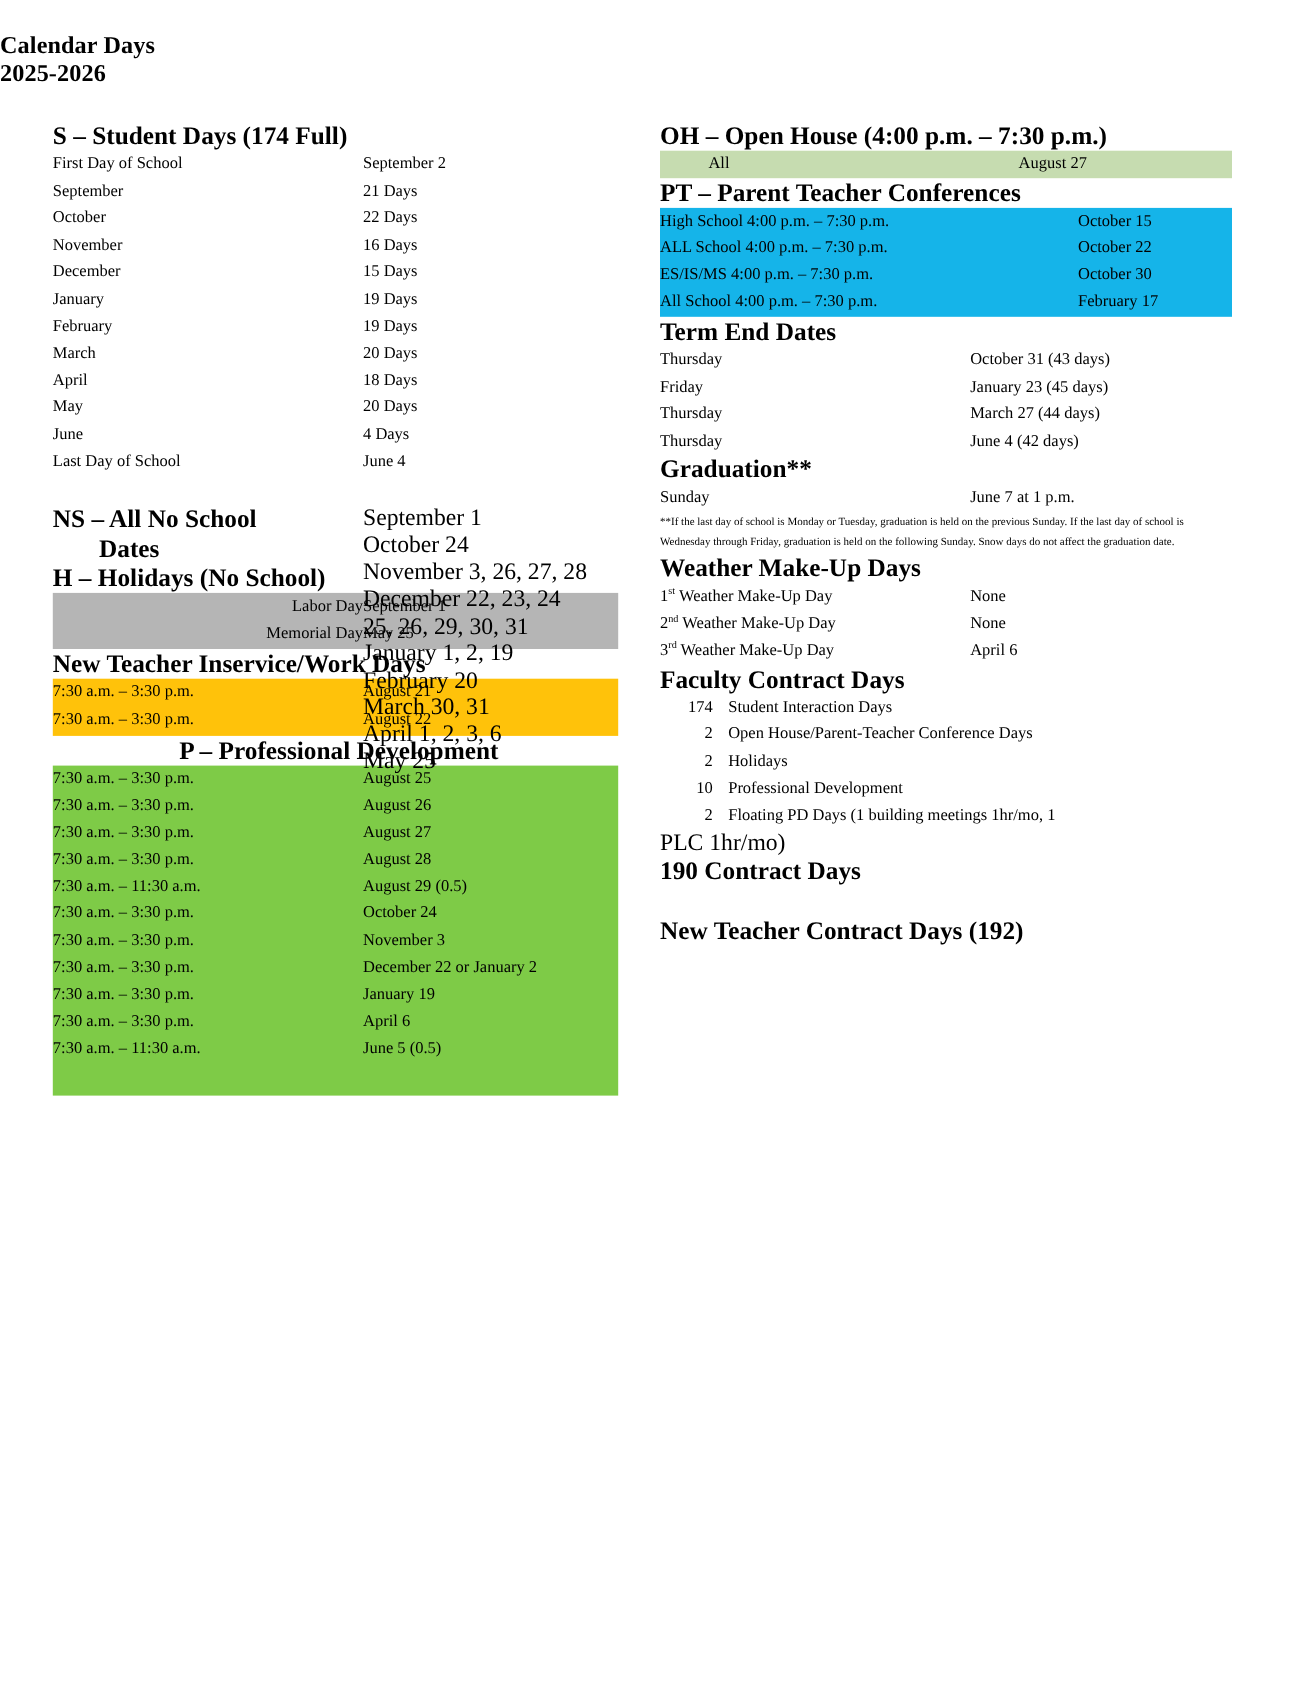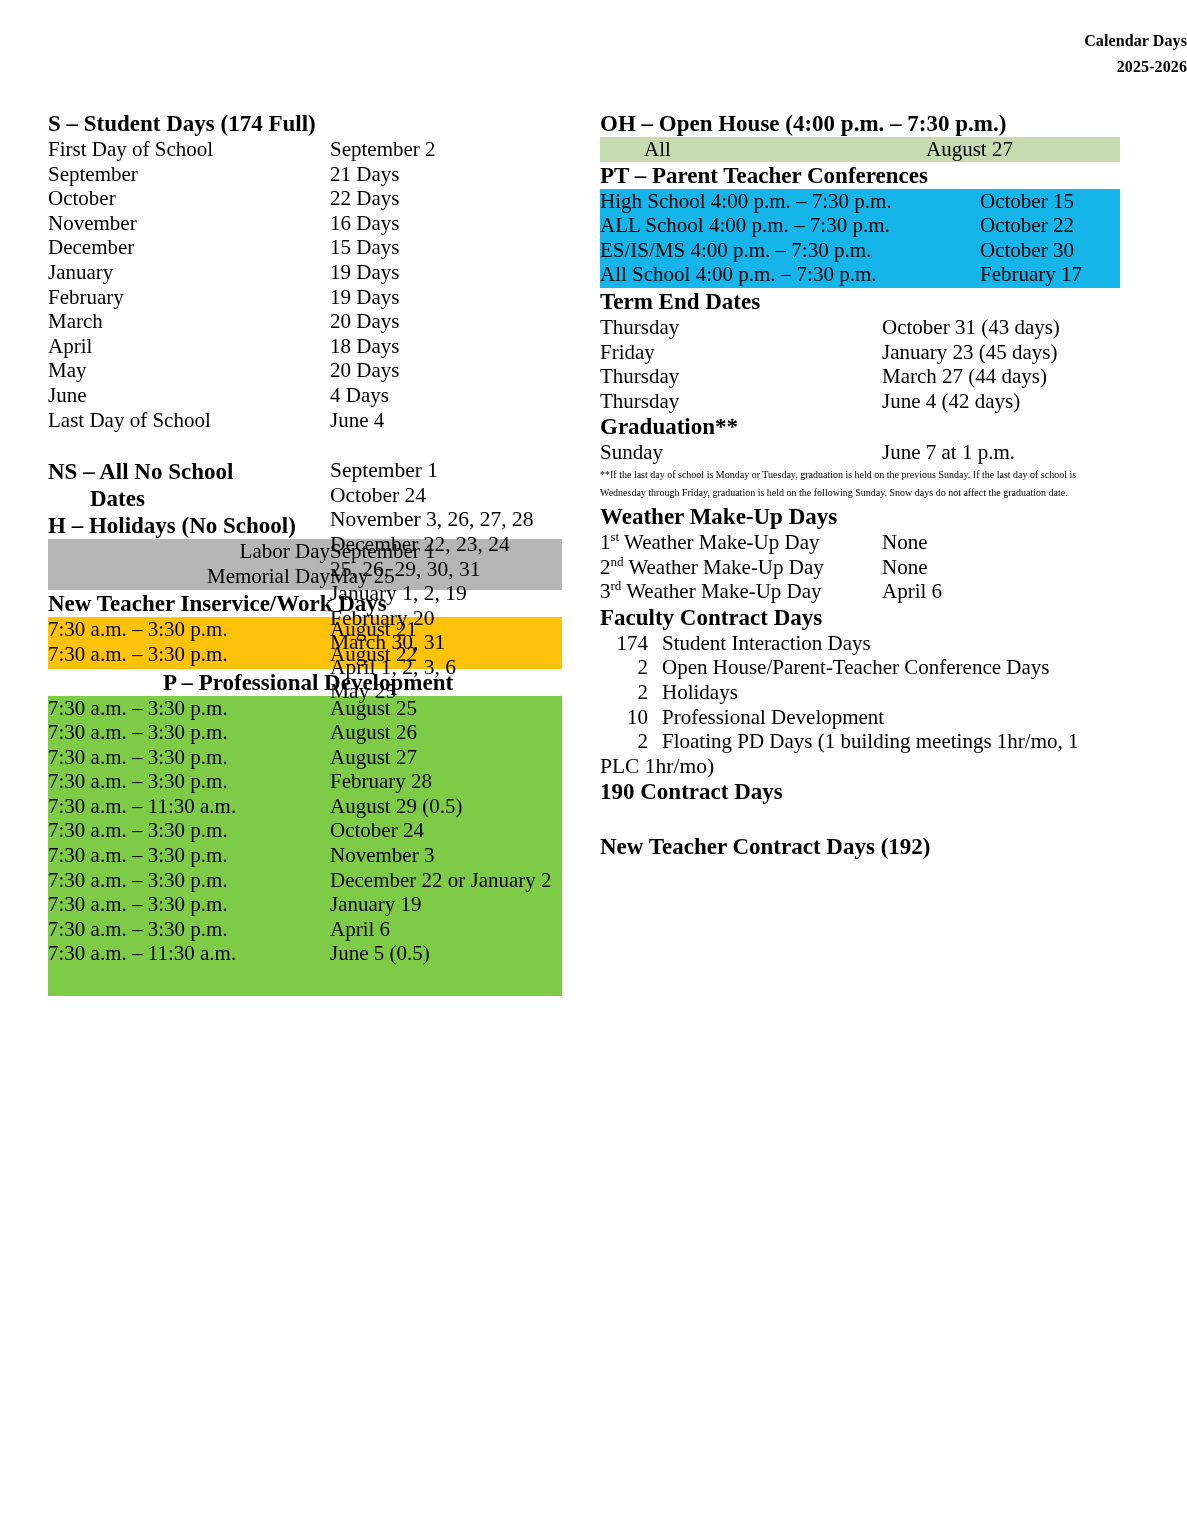--- a/index.html
+++ b/index.html
@@ -20,23 +20,23 @@
     width: 1187px;
     height: 1536px;
   }
 
   
   .title-block {
     position: absolute;
     top: 28px;
     left: 0;
     width: 1187px;
-    text-align: right;
+    text-align: left;
     font-weight: bold;
-    font-size: 16px;
+    font-size: 22px;
     line-height: 26px;
     letter-spacing: 0.1px;
   }
   .title-line2 { }
 
   
   .col-left {
     position: absolute;
     left: 48px;
     top: 110px;
@@ -52,21 +52,21 @@
   h2.sec-head {
     font-size: 23px;
     font-weight: bold;
     margin: 0;
     line-height: 27px;
     white-space: nowrap;
   }
 
   .row {
     display: flex;
-    font-size: 21px;
+    font-size: 15px;
     line-height: 24.6px;
     white-space: nowrap;
   }
   .row .c1 { flex: 0 0 auto; }
   .row .c2 { flex: 0 0 auto; }
 
   
   .band { padding: 0; }
   .band .row { }
 
@@ -300,21 +300,21 @@
         <div class="row">
             <span class="c1">7:30 a.m. – 3:30 p.m.</span>
             <span class="c2">August 26</span>
           </div>
         <div class="row">
             <span class="c1">7:30 a.m. – 3:30 p.m.</span>
             <span class="c2">August 27</span>
           </div>
         <div class="row">
             <span class="c1">7:30 a.m. – 3:30 p.m.</span>
-            <span class="c2">February 28</span>
+            <span class="c2">August 28</span>
           </div>
         <div class="row">
             <span class="c1">7:30 a.m. – 11:30 a.m.</span>
             <span class="c2">August 29 (0.5)</span>
           </div>
         <div class="row">
             <span class="c1">7:30 a.m. – 3:30 p.m.</span>
             <span class="c2">October 24</span>
           </div>
         <div class="row">

